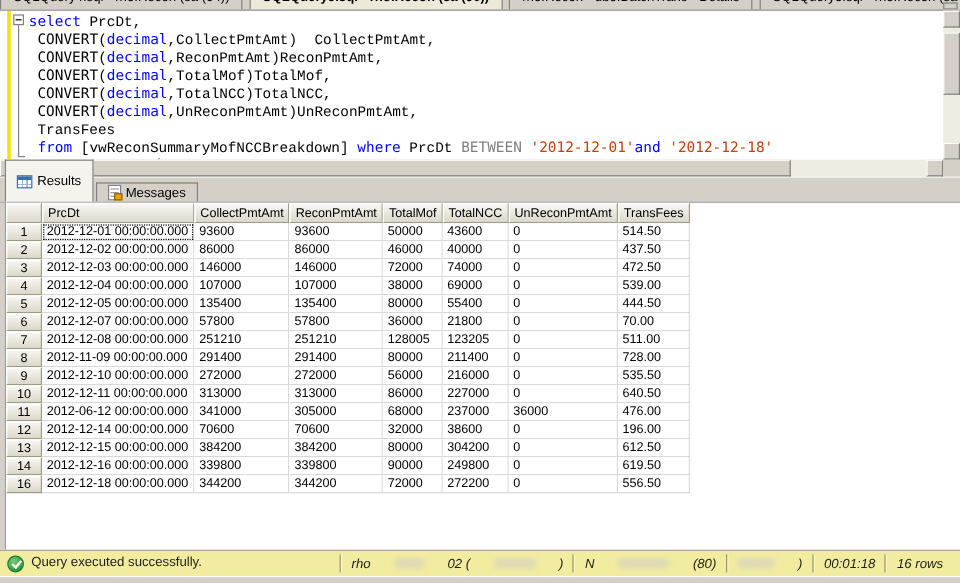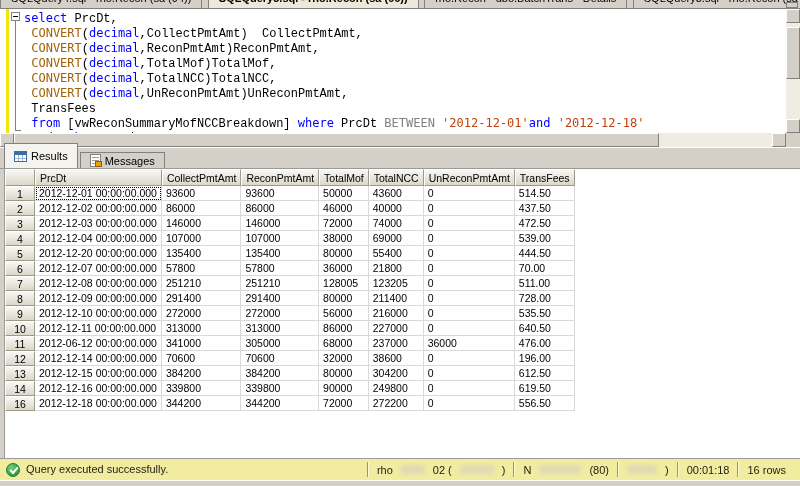--- a/index.html
+++ b/index.html
@@ -25,21 +25,21 @@
   .outline-col { width:15px; position:relative; }
   .outline-box { position:absolute; left:2px; top:3px; width:9px; height:9px;
                  border:1px solid #808080; background:#FFFFFF; }
   .outline-box::after { content:""; position:absolute; left:1px; top:3px; width:5px;
                  height:1px; background:#000; }
   .outline-line { position:absolute; left:6px; top:12px; width:1px; height:109px; background:#808080; }
   .outline-foot { position:absolute; left:6px; top:121px; width:6px; height:1px; background:#808080; }
   .code-lines { flex:1; padding-top:2px; font-family:"DejaVu Sans Mono","Liberation Mono",monospace;
                 font-size:12px; line-height:14px; white-space:pre; }
   .tok-kw  { color:#0000FF; }
-  .tok-fn  { color:#a16207; }
+  .tok-fn  { color:#000000; }
   .tok-gr  { color:#808080; }
   .tok-str { color:#c2410c; }
   .tok-pl  { color:#000000;font-family:Liberation Mono, monospace; }
   .caret { display:inline-block; width:1px; height:12px; background:#000; vertical-align:-2px; }
 
   
   .vscroll { position:absolute; right:0; top:0; bottom:14px; width:14px; background:#EFEDE1; }
   .hscroll { position:absolute; left:0; bottom:0; right:14px; height:14px; background:#EFEDE1; }
   .sb-corner { position:absolute; right:0; bottom:0; width:14px; height:14px; background:#D4D0C8; }
   .sb-btn { position:absolute; width:14px; height:14px; background:#D4D0C8;
@@ -56,21 +56,21 @@
   .v-thumb { top:18px; left:0; width:14px; height:52px; }
   .h-left { left:0; } .h-right { right:0; }
   .h-thumb { left:14px; top:0; height:14px; width:645px; }
 
   
   .splitbar { height:2px; background:#D4D0C8; border-top:1px solid #FFFFFF; }
   .tabstrip { height:19px; background:#D4D0C8; display:flex; align-items:flex-end; padding-left:4px; }
   .rtab { height:16px; display:flex; align-items:center; gap:4px; padding:0 9px;
           font-size:11px; color:#000; background:#D4D0C8; border:1px solid #808080;
           border-bottom:none; margin-right:2px; }
-  .rtab.active { height:25px; background:#F4F3EE; position:relative; z-index:2; }
+  .rtab.active { height:35px; background:#F4F3EE; position:relative; z-index:2; }
   .icon-results { width:13px; height:11px; border:1px solid #3B6EA5; background:
       linear-gradient(#3B6EA5 0 3px, transparent 3px),
       linear-gradient(90deg, transparent 0 3px, #9DB9D5 3px 4px, transparent 4px 7px, #9DB9D5 7px 8px, transparent 8px),
       linear-gradient(transparent 0 6px, #9DB9D5 6px 7px, transparent 7px), #FFF; }
   .icon-messages { width:11px; height:13px; background:#FFF; border:1px solid #808080; position:relative; }
   .icon-messages::before { content:""; position:absolute; left:1px; top:2px; width:7px; height:1px;
       background:#9A9A9A; box-shadow:0 3px 0 #9A9A9A, 0 6px 0 #9A9A9A; }
   .icon-messages::after { content:""; position:absolute; right:-2px; bottom:-1px; width:5px; height:4px;
       background:#E8A202; border:1px solid #8A6000; }
 
@@ -96,21 +96,21 @@
 
   
   .statusbar { height:22px; background:#F1ECA0; border-top:1px solid #9A9A9A;
                display:flex; align-items:center; font-size:11px; color:#1E1E14; padding:0 6px; }
   .status-msg { display:flex; gap:6px; flex:1; }
   .check-icon { width:14px; height:14px; border-radius:50%;
                 background:radial-gradient(circle at 35% 30%, #7CC97C, #2E9E3E 70%);
                 border:1px solid #1C7A2C; position:relative; }
   .check-icon::after { content:""; position:absolute; left:3px; top:3px; width:6px; height:3px;
                 border-left:2px solid #FFF; border-bottom:2px solid #FFF; transform:rotate(-48deg); }
-  .seg { display:flex; align-items:center; padding:0 8px; white-space:nowrap; gap:8px;}
+  .seg { display:flex; align-items:center; padding:0 8px; white-space:nowrap; gap:20px;font-style:italic;}
   .sbdiv { width:0; height:15px; border-left:1px solid #9B9668; border-right:1px solid #FBF8D2; }
   .redact { display:inline-block; height:9px; background:#DFDAB4; filter:blur(2px);
             border-radius:2px; vertical-align:middle; }
   .bottom-strip { height:6px; background:#D4D0C8; border-top:1px solid #FFFFFF; }
 </style>
 </head>
 <body>
 
 <div class="toptabs">
   <div class="toptab">SQLQuery4.sql - rho.Recon (sa (94))</div>
@@ -224,21 +224,21 @@
           <td>2012-12-04 00:00:00.000</td>
           <td>107000</td>
           <td>107000</td>
           <td>38000</td>
           <td>69000</td>
           <td>0</td>
           <td>539.00</td>
         </tr>
         <tr>
           <td class="rowhdr">5</td>
-          <td>2012-12-20 00:00:00.000</td>
+          <td>2012-12-05 00:00:00.000</td>
           <td>135400</td>
           <td>135400</td>
           <td>80000</td>
           <td>55400</td>
           <td>0</td>
           <td>444.50</td>
         </tr>
         <tr>
           <td class="rowhdr">6</td>
           <td>2012-12-07 00:00:00.000</td>
@@ -254,21 +254,21 @@
           <td>2012-12-08 00:00:00.000</td>
           <td>251210</td>
           <td>251210</td>
           <td>128005</td>
           <td>123205</td>
           <td>0</td>
           <td>511.00</td>
         </tr>
         <tr>
           <td class="rowhdr">8</td>
-          <td>2012-12-09 00:00:00.000</td>
+          <td>2012-11-09 00:00:00.000</td>
           <td>291400</td>
           <td>291400</td>
           <td>80000</td>
           <td>211400</td>
           <td>0</td>
           <td>728.00</td>
         </tr>
         <tr>
           <td class="rowhdr">9</td>
           <td>2012-12-10 00:00:00.000</td>

